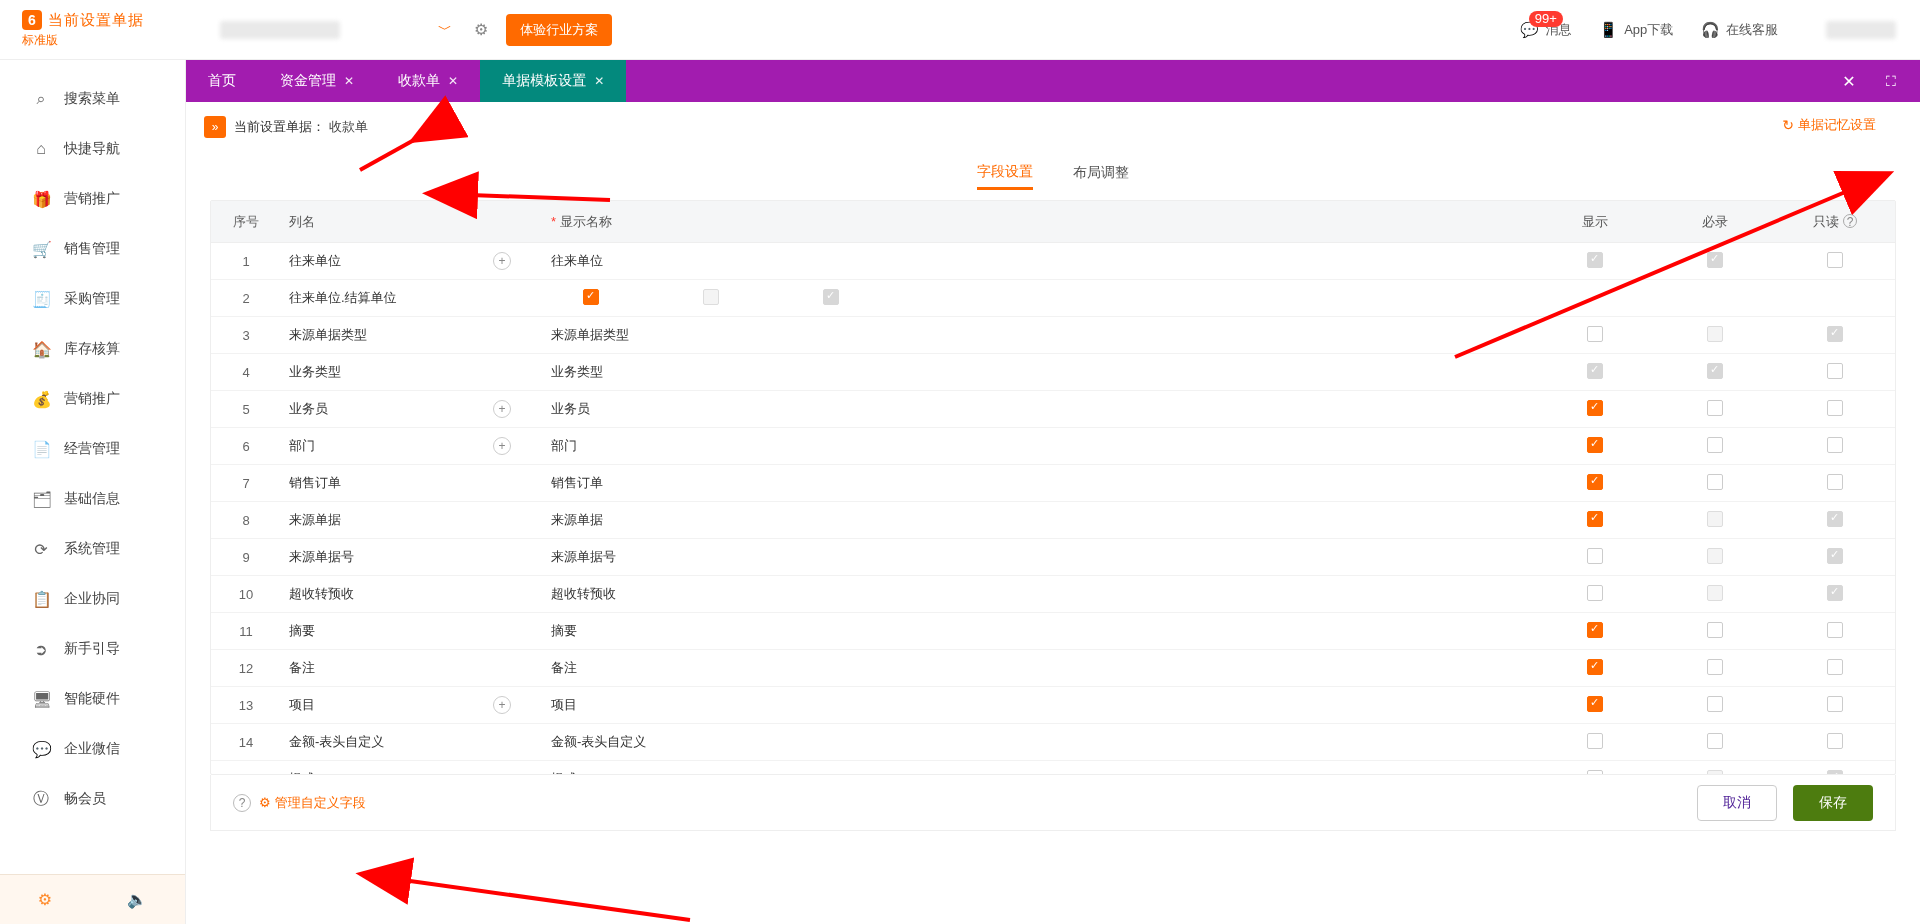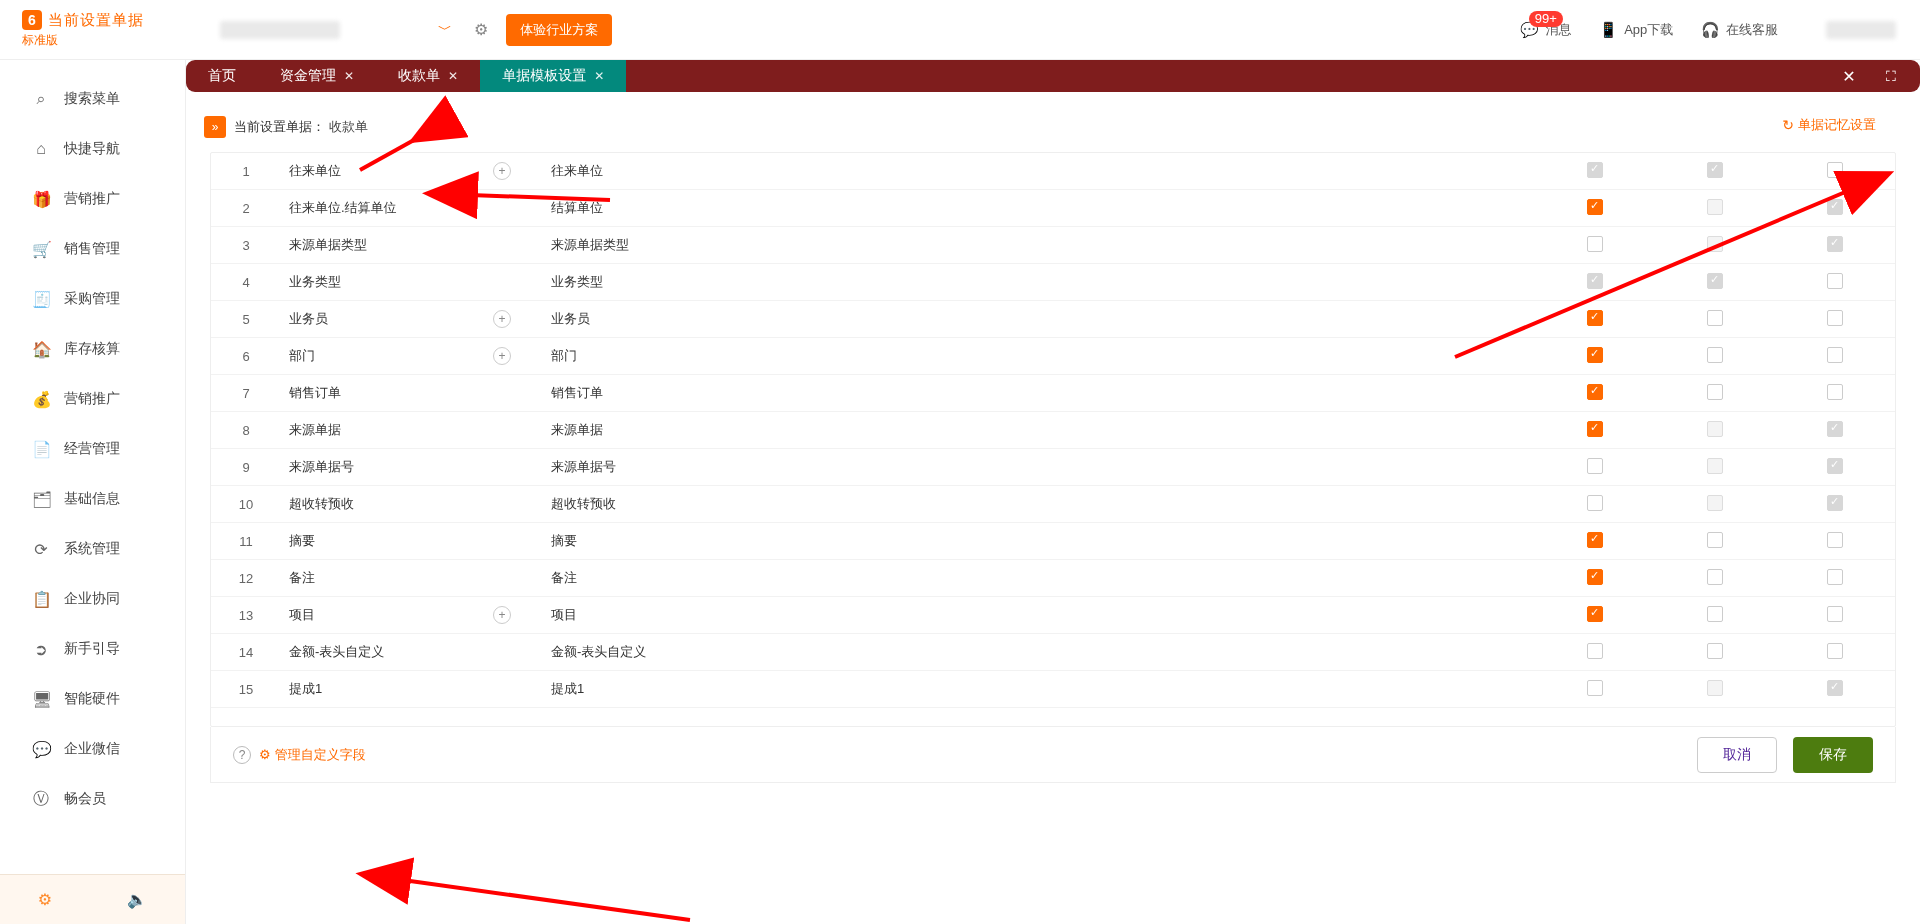--- a/index.html
+++ b/index.html
@@ -26,21 +26,21 @@
 
   
   .sidebar { position:absolute; left:0; top:60px; bottom:0; width:186px; border-right:1px solid #eee; background:#fff; display:flex; flex-direction:column; }
   .sidebar .nav { flex:1; padding-top:14px; }
   .sidebar .nav-item { display:flex; align-items:center; gap:14px; height:50px; padding-left:32px; color:#444; cursor:pointer; font-size:14px; }
   .sidebar .nav-item .icon { width:18px; text-align:center; color:#666; font-size:16px; }
   .sidebar .bottom-tools { height:50px; background:#fff7ef; display:flex; align-items:center; justify-content:space-around; border-top:1px solid #f0e3d4; }
   .sidebar .bottom-tools .tool { color:#ff8a2a; font-size:16px; cursor:pointer; }
 
   
-  .tabs-strip { position:absolute; left:186px; top:60px; right:0; height:32px; background:#7f1d1d; color:#fff; display:flex; align-items:stretch; z-index:4;border-radius:9px; }
+  .tabs-strip { position:absolute; left:186px; top:60px; right:0; height:42px; background:#a21caf; color:#fff; display:flex; align-items:stretch; z-index:4; }
   .tabs-strip .tab { display:flex; align-items:center; gap:8px; padding:0 22px; font-size:14px; cursor:pointer; position:relative; }
   .tabs-strip .tab.active { background:#03897d; }
   .tabs-strip .tab .close { font-size:12px; opacity:.9; }
   .tabs-strip .big-close { position:absolute; right:50px; top:0; bottom:0; width:42px; display:flex; align-items:center; justify-content:center; font-size:16px; cursor:pointer; }
   .tabs-strip .fullscreen { position:absolute; right:8px; top:0; bottom:0; width:42px; display:flex; align-items:center; justify-content:center; font-size:14px; cursor:pointer; }
 
   
   .content { position:absolute; left:186px; top:102px; right:0; bottom:0; background:#fff; overflow:hidden; }
   .crumb-row { display:flex; align-items:center; height:50px; padding:0 18px; position:relative; }
   .crumb-row .expander { width:22px; height:22px; background:#ff6a00; border-radius:3px; color:#fff; display:flex; align-items:center; justify-content:center; font-size:12px; margin-right:8px; cursor:pointer; }
@@ -223,40 +223,51 @@
     <div class="expander">»</div>
     <span class="crumb-label">当前设置单据：</span>
     <span class="crumb-value">收款单</span>
     <a class="memory-link">
       <span class="icon">↻</span>
       <span>单据记忆设置</span>
     </a>
   </div>
 
 
+  <div class="sub-tabs" id="sub-tabs">
+      <div class="sub-tab active">字段设置</div>
+      <div class="sub-tab">布局调整</div>
+    </div>
 
   <div class="table-wrap">
+    <div class="table-head">
+      <div class="col-idx">序号</div>
+      <div class="col-name">列名</div>
+      <div class="col-disp"><span class="req-star">*</span><span>显示名称</span></div>
+      <div class="col-show">显示</div>
+      <div class="col-req">必录</div>
+      <div class="col-ro"><span>只读</span><span class="help-ic">?</span></div>
+    </div>
     <div class="table-body" id="table-body">
         <div class="table-row">
           <div class="col-idx">1</div>
           <div class="col-name">
             <span>往来单位</span>
             <span class="plus">+</span>
           </div>
           <div class="col-disp">往来单位</div>
           <div class="col-show"><span class="cbox on dis"></span></div>
           <div class="col-req"><span class="cbox on dis"></span></div>
           <div class="col-ro"><span class="cbox"></span></div>
         </div>
         <div class="table-row">
           <div class="col-idx">2</div>
           <div class="col-name">
             <span>往来单位.结算单位</span>
           </div>
-          <div class="col-disp">结算单位</div>
           <div class="col-show"><span class="cbox on"></span></div>
           <div class="col-req"><span class="cbox dis"></span></div>
           <div class="col-ro"><span class="cbox on dis"></span></div>
         </div>
         <div class="table-row">
           <div class="col-idx">3</div>
           <div class="col-name">
             <span>来源单据类型</span>
           </div>
           <div class="col-disp">来源单据类型</div>

